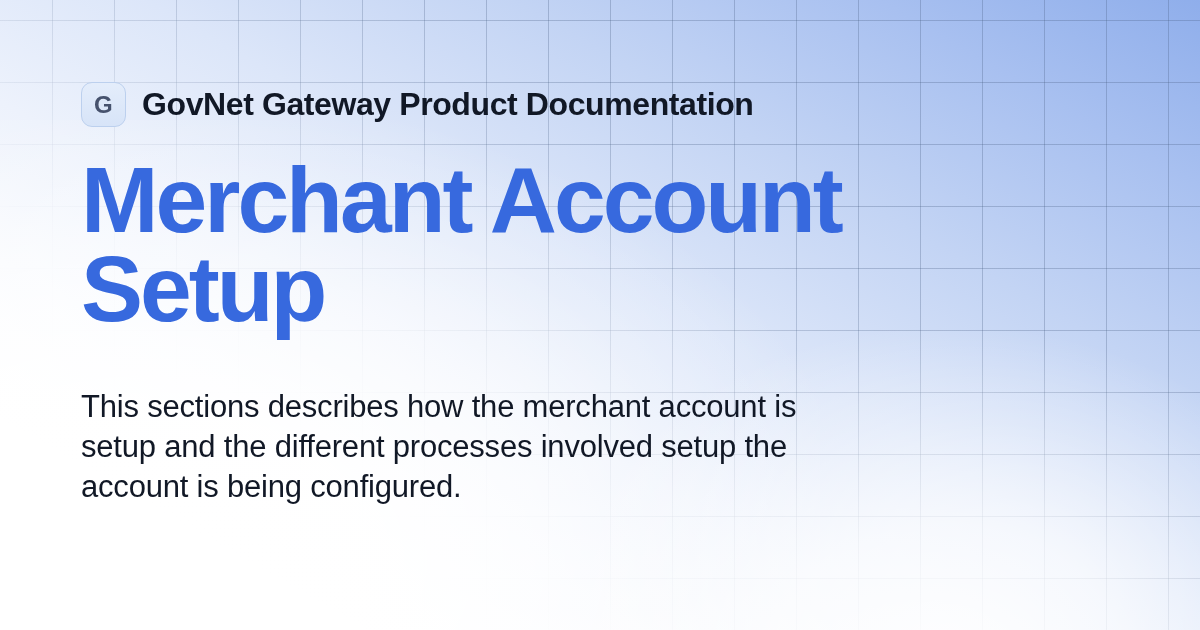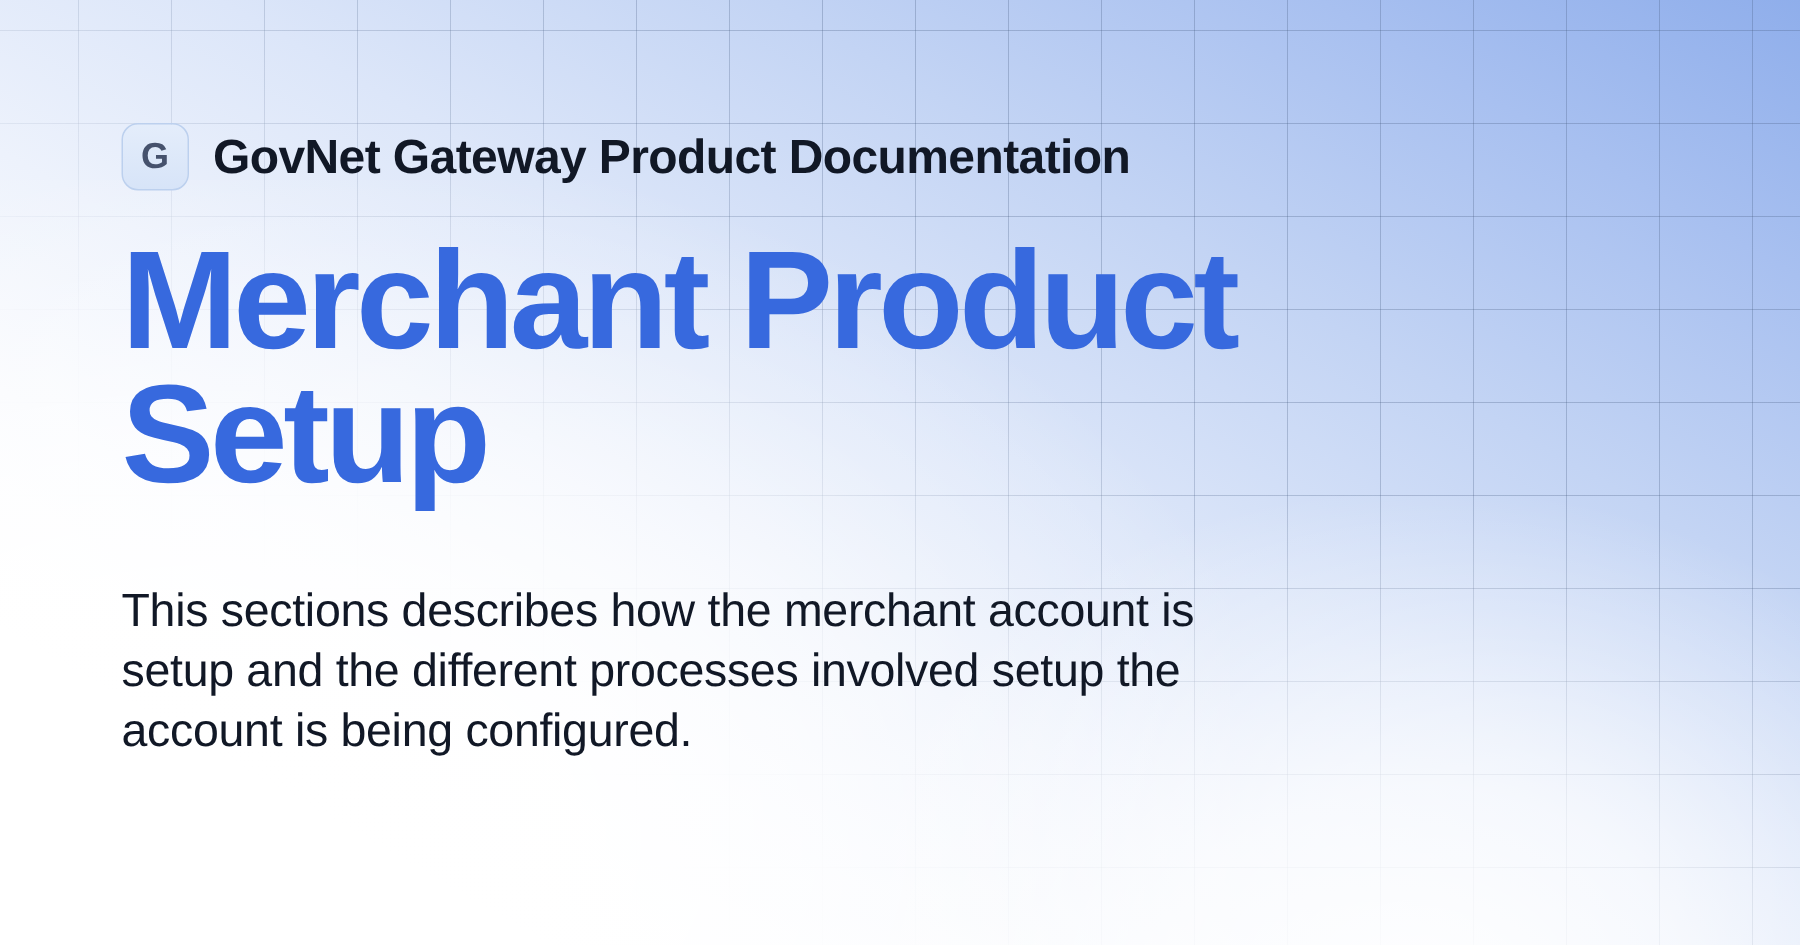--- a/index.html
+++ b/index.html
@@ -175,18 +175,18 @@
 
   <div class="content">
 
     <div class="brand-row">
       <div class="brand-badge">
         <span class="brand-badge-letter">G</span>
       </div>
       <div class="brand-title">GovNet Gateway Product Documentation</div>
     </div>
 
-    <h1 class="hero-heading">Merchant Product Setup</h1>
+    <h1 class="hero-heading">Merchant Account Setup</h1>
 
     <p class="hero-desc">This sections describes how the merchant account is setup and the different processes involved setup the account is being configured.</p>
 
   </div>
 </div>
 
 </body></html>

